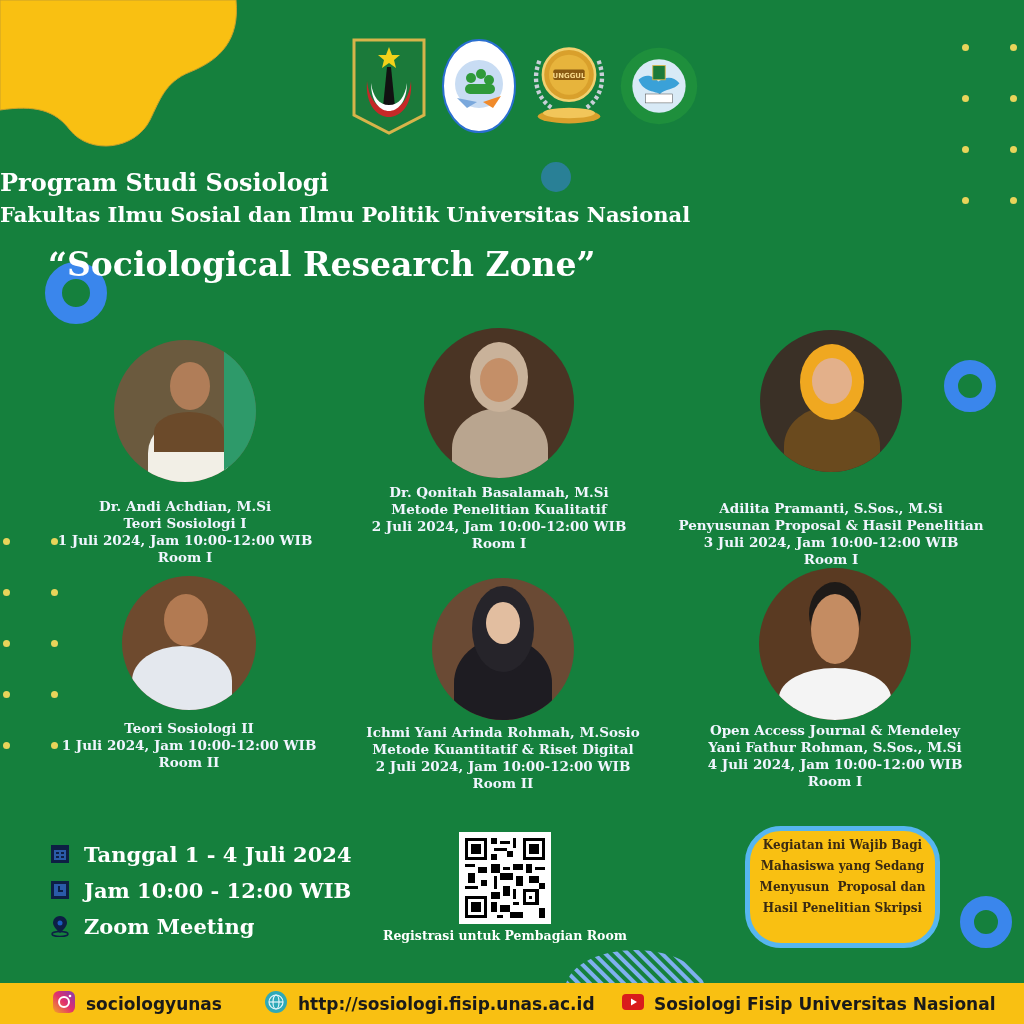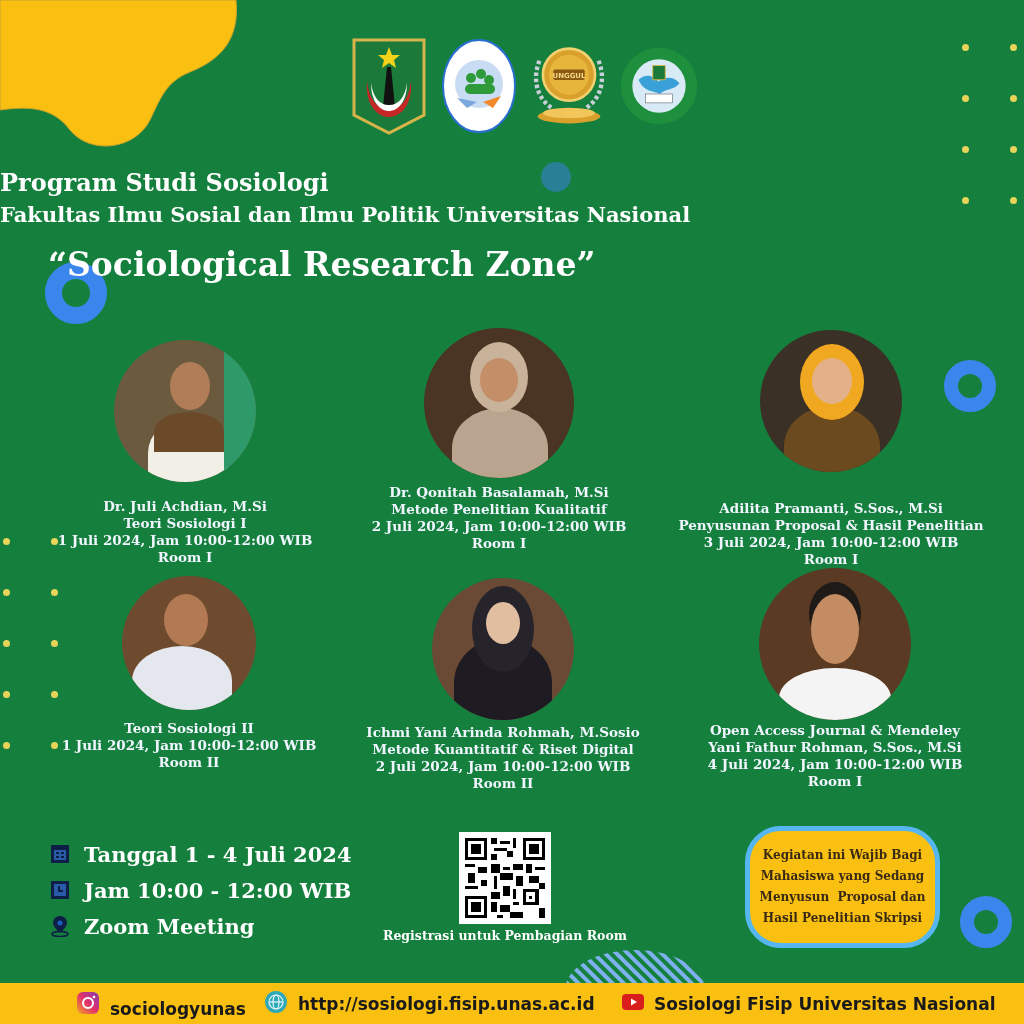--- a/index.html
+++ b/index.html
@@ -19,21 +19,21 @@
   .speaker { position: absolute; text-align: center; width: 330px; }
   .photo { margin: 0 auto; border-radius: 50%; overflow: hidden; background: #5b3a24; position: relative; }
   .photo .head { position: absolute; border-radius: 50%; background: #c89070; }
   .photo .body { position: absolute; border-radius: 50% 50% 0 0; }
   .sp-text { margin-top: 8px; font-size: 13.5px; line-height: 17px; font-weight: bold; color: #f1f5ff; }
   .info { position: absolute; left: 50px; top: 836px; }
   .info-row { display: flex; align-items: center; gap: 14px; height: 36px; font-size: 21px; font-weight: bold; }
   .ico { width: 20px; height: 20px; display: flex; align-items: center; justify-content: center; }
   .qr-wrap { position: absolute; left: 459px; top: 832px; width: 92px; height: 92px; background: #fff; padding: 6px; }
   .qr-label { position: absolute; left: 370px; width: 270px; top: 928px; text-align: center; font-size: 12.5px; font-weight: bold; }
-  .notice { position: absolute; left: 745px; top: 826px; width: 195px; height: 122px; background: #f9c012; border: 5px solid #56b6f0; border-radius: 36px; display: flex; align-items: center; justify-content: center; text-align: center; color: #3a2a12; font-size: 12px; font-weight: bold; line-height: 21px; padding: 4px 10px; }
+  .notice { position: absolute; left: 745px; top: 826px; width: 195px; height: 122px; background: #f9c012; border: 5px solid #56b6f0; border-radius: 36px; display: flex; align-items: flex-start; justify-content: center; text-align: center; color: #3a2a12; font-size: 12px; font-weight: bold; line-height: 21px; padding: 4px 10px; }
   .stripes { position: absolute; left: 565px; top: 950px; width: 140px; height: 34px; overflow: hidden; border-radius: 70px 70px 0 0; }
   .footer { position: absolute; left: 0; right: 0; top: 983px; height: 41px; background: #f9c012; display: flex; align-items: center; color: #1a1a1a; font-family: "DejaVu Sans", sans-serif; font-weight: bold; font-size: 17px; }
   .f-item { position: absolute; display: flex; align-items: center; gap: 10px; top: 6px; height: 30px; }
 </style>
 </head>
 <body>
 
 <div class="poster">
 
   <svg class="blob" width="250" height="155" viewBox="0 0 250 155">
@@ -118,21 +118,21 @@
   <div class="headline h3">“Sociological Research Zone”</div>
 
   <div class="speaker" style="left:20px; top:340px;">
     <div class="photo" style="width:142px; height:142px; background:#6b5a3e;">
       <div class="body" style="left:34px; top:78px; width:80px; height:70px; background:#f2efe6;"></div>
       <div class="body" style="left:40px; top:72px; width:70px; height:40px; background:#6b4a2a;"></div>
       <div class="head" style="left:56px; top:22px; width:40px; height:48px; background:#b07d58;"></div>
       <div class="body" style="left:110px; top:0; width:40px; height:142px; background:#2e9a6a; border-radius:0;"></div>
     </div>
     <div class="sp-text" style="margin-top:16px;">
-      <div>Dr. Juli Achdian, M.Si</div>
+      <div>Dr. Andi Achdian, M.Si</div>
       <div>Teori Sosiologi I</div>
       <div>1 Juli 2024, Jam 10:00-12:00 WIB</div>
       <div>Room I</div>
     </div>
   </div>
 
   <div class="speaker" style="left:334px; top:328px;">
     <div class="photo" style="width:150px; height:150px; background:#4a3424;">
       <div class="body" style="left:28px; top:80px; width:96px; height:80px; background:#b9a58f;"></div>
       <div class="head" style="left:46px; top:14px; width:58px; height:70px; background:#c9b29a;"></div>
@@ -299,21 +299,21 @@
   <svg class="stripes" width="140" height="34" viewBox="0 0 140 34">
     <defs>
       <pattern id="st" width="8" height="8" patternUnits="userSpaceOnUse" patternTransform="rotate(-45)">
         <rect width="4" height="8" fill="#7fb0ef"></rect>
       </pattern>
     </defs>
     <ellipse cx="70" cy="40" rx="70" ry="40" fill="url(#st)"></ellipse>
   </svg>
 
   <div class="footer">
-    <div class="f-item" style="left:76px;align-items:flex-end;">
+    <div class="f-item" style="left:52px;">
       <span>
         <svg width="24" height="24" viewBox="0 0 24 24">
             <defs>
               <linearGradient id="ig" x1="0" y1="1" x2="1" y2="0">
                 <stop offset="0" stop-color="#f5a623"></stop>
                 <stop offset="0.5" stop-color="#e1306c"></stop>
                 <stop offset="1" stop-color="#833ab4"></stop>
               </linearGradient>
             </defs>
             <rect x="1" y="1" width="22" height="22" rx="6" fill="url(#ig)"></rect>

